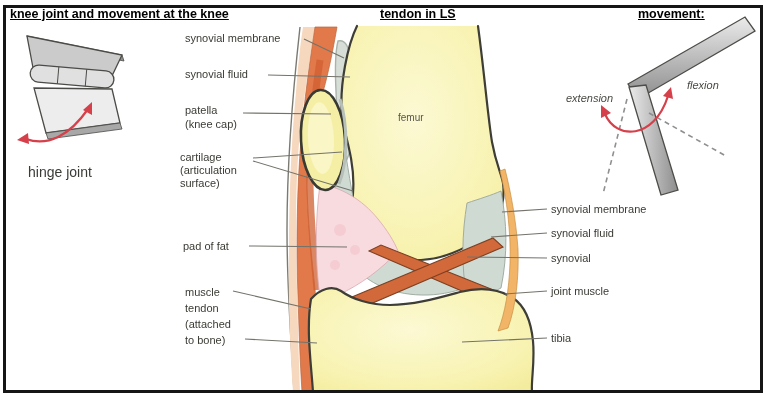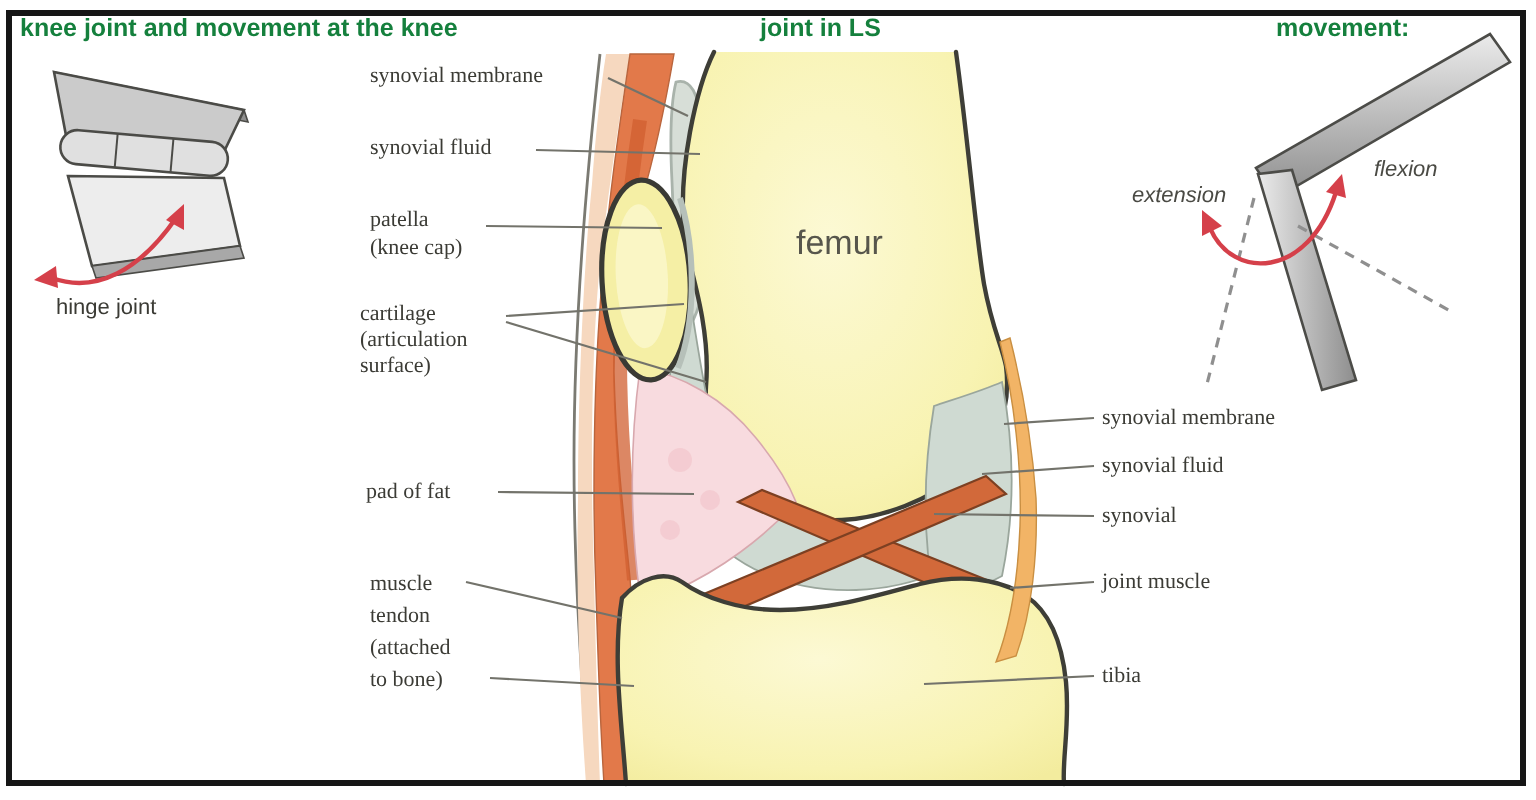--- a/index.html
+++ b/index.html
@@ -1,27 +1,27 @@
 <!DOCTYPE html>
 <html><head>
 <meta charset="utf-8">
 <style>
   html,body{margin:0;padding:0;}
   body{width:768px;height:400px;position:relative;background:#ffffff;overflow:hidden;
        font-family:"Liberation Sans",sans-serif;}
   #art{position:absolute;left:0;top:0;z-index:1;}
   .frame{position:absolute;left:3px;top:5px;width:760px;height:388px;
          border:3px solid #161616;box-sizing:border-box;z-index:3;pointer-events:none;}
-  .title{position:absolute;z-index:2;font-weight:bold;font-size:12.5px;color:#15803d;white-space:nowrap;}
-  .lbl{position:absolute;z-index:2;font-size:11px;line-height:13px;color:#3b3b35;white-space:pre-line;font-family:Liberation Serif, serif;}
+  .title{position:absolute;z-index:2;font-weight:bold;font-size:12.5px;color:#000000;white-space:nowrap;text-decoration:underline;}
+  .lbl{position:absolute;z-index:2;font-size:11px;line-height:13px;color:#3b3b35;white-space:pre-line;}
   .lbl-patella{line-height:14px;}
   .lbl-muscle{line-height:16px;}
-  .bone-lbl{position:absolute;z-index:2;font-size:17px;color:#57564c;}
+  .bone-lbl{position:absolute;z-index:2;font-size:10px;color:#57564c;}
   .mv-lbl{position:absolute;z-index:2;font-size:11px;color:#4a4a44;font-style:italic;}
-  .caption{position:absolute;z-index:2;font-size:11px;color:#3b3b35;}
+  .caption{position:absolute;z-index:2;font-size:14px;color:#3b3b35;margin-top:16px;}
 </style>
 </head>
 <body>
 
 <svg id="art" width="768" height="400" viewBox="0 0 768 400">
   <defs>
     <radialGradient id="boneG" cx="45%" cy="40%" r="75%">
       <stop offset="0%" stop-color="#fcf9d4"></stop>
       <stop offset="70%" stop-color="#f8f3b2"></stop>
       <stop offset="100%" stop-color="#f3ec9e"></stop>
@@ -111,21 +111,21 @@
     <path d="M 629,87 L 646,85 L 678,190 L 661,195 Z" fill="url(#barG2)" stroke="#4c4c48" stroke-width="1.3"></path>
     <line x1="627" y1="99" x2="603" y2="194" stroke="#8f8f8f" stroke-width="1.6" stroke-dasharray="5,4"></line>
     <line x1="649" y1="113" x2="726" y2="156" stroke="#8f8f8f" stroke-width="1.6" stroke-dasharray="5,4"></line>
     <path d="M 605,114 C 616,140 654,140 668,96" stroke="#d5404a" stroke-width="2.2" fill="none"></path>
     <polygon points="601,105 611,113 601,118" fill="#d5404a"></polygon>
     <polygon points="671,87 673,99 663,96" fill="#d5404a"></polygon>
   </g>
 </svg>
 
 <div class="title" style="left:10px;top:7px">knee joint and movement at the knee</div>
-<div class="title" style="left:380px;top:7px">joint in LS</div>
+<div class="title" style="left:380px;top:7px">tendon in LS</div>
 <div class="title" style="left:638px;top:7px">movement:</div>
 
 <div class="caption" style="left:28px;top:148px">hinge joint</div>
 
 <div class="lbl" style="left:185px;top:32px">synovial membrane</div>
 <div class="lbl" style="left:185px;top:68px">synovial fluid</div>
 <div class="lbl lbl-patella" style="left:185px;top:103px">patella
 (knee cap)</div>
 <div class="lbl" style="left:180px;top:151px">cartilage
 (articulation

